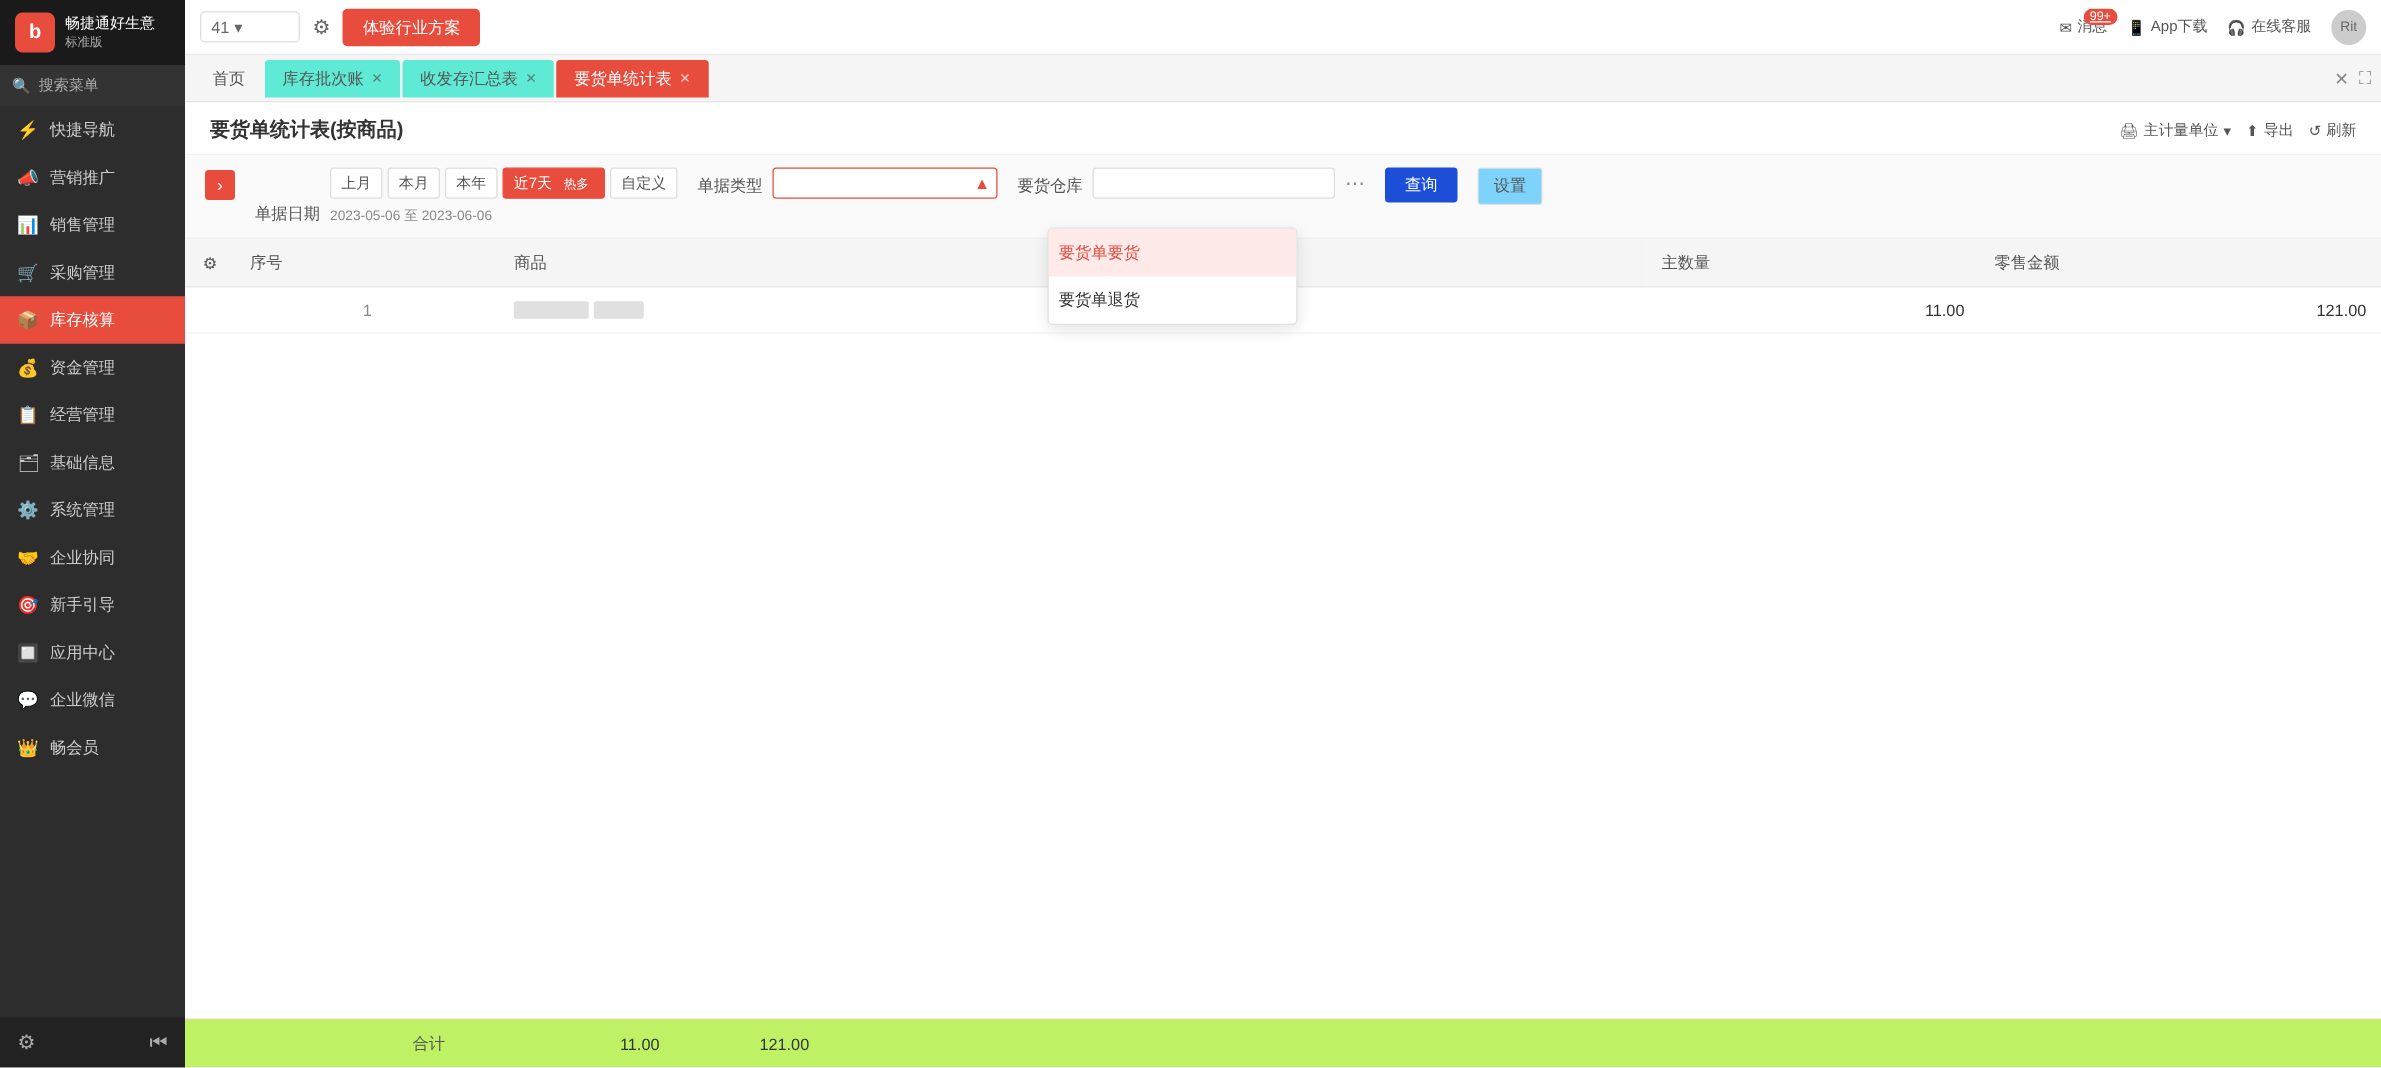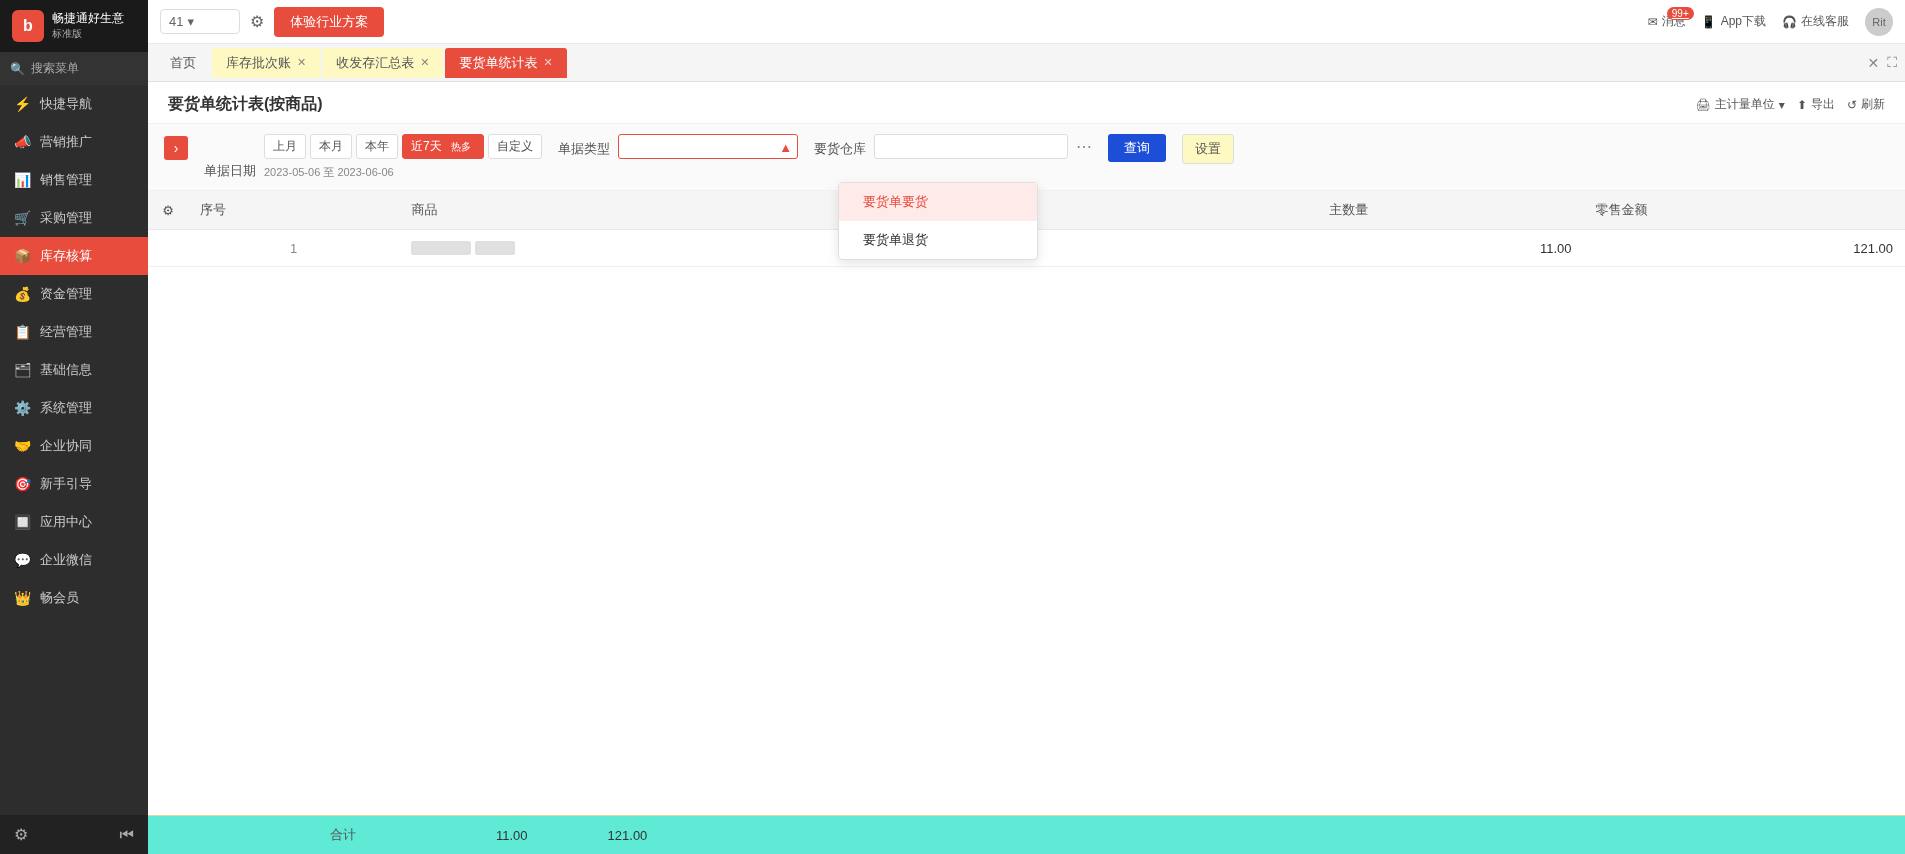--- a/index.html
+++ b/index.html
@@ -159,21 +159,21 @@
     .tab-item {
       padding: 6px 14px;
       font-size: 13px;
       color: #555;
       cursor: pointer;
       border-radius: 3px 3px 0 0;
       display: flex;
       align-items: center;
       gap: 6px;
       white-space: nowrap;
-      background: #fef9c3;
+      background: #5eead4;
     }
     .tab-item.active {
       background: #e84c3d;
       color: white;
     }
     .tab-close {
       font-size: 11px;
       cursor: pointer;
       opacity: 0.7;
     }
@@ -345,42 +345,42 @@
       background: #1d4ed8;
       color: white;
       border: none;
       padding: 5px 16px;
       border-radius: 3px;
       cursor: pointer;
       font-size: 13px;
     }
     .settings-btn {
       border: 1px solid #ddd;
-      background: #fef9c3;
+      background: #7dd3fc;
       color: #555;
       padding: 5px 12px;
       border-radius: 3px;
       cursor: pointer;
       font-size: 13px;
     }
 
     
     .dropdown-overlay {
       position: absolute;
       left: 690px;
       top: 58px;
       width: 200px;
       background: white;
       border: 1px solid #e0e0e0;
       border-radius: 4px;
       box-shadow: 0 4px 12px rgba(0,0,0,0.1);
       z-index: 100;
     }
     .dropdown-item {
-      padding: 10px 24px;
+      padding: 10px 8px;
       font-size: 13px;
       color: #333;
       cursor: pointer;
     }
     .dropdown-item.selected { background: #ffeaea; color: #e84c3d; }
 
     
     .table-wrapper {
       padding: 0;
       overflow-x: auto;
@@ -411,21 +411,21 @@
       width: 40px;
       text-align: center;
     }
     .td-index { color: #888; text-align: center; }
     .product-cell { display: flex; gap: 4px; }
     .product-placeholder { width: 60px; height: 14px; background: #e0e0e0; border-radius: 2px; display: inline-block; }
     .amount { text-align: right; }
 
     
     .table-footer {
-      background: #5eead4;
+      background: #bef264;
       padding: 10px 12px;
       display: flex;
       align-items: center;
       gap: 20px;
       border-top: 1px solid #e8d5a0;
       position: absolute;
       bottom: 0;
       left: 0;
       right: 0;
     }

